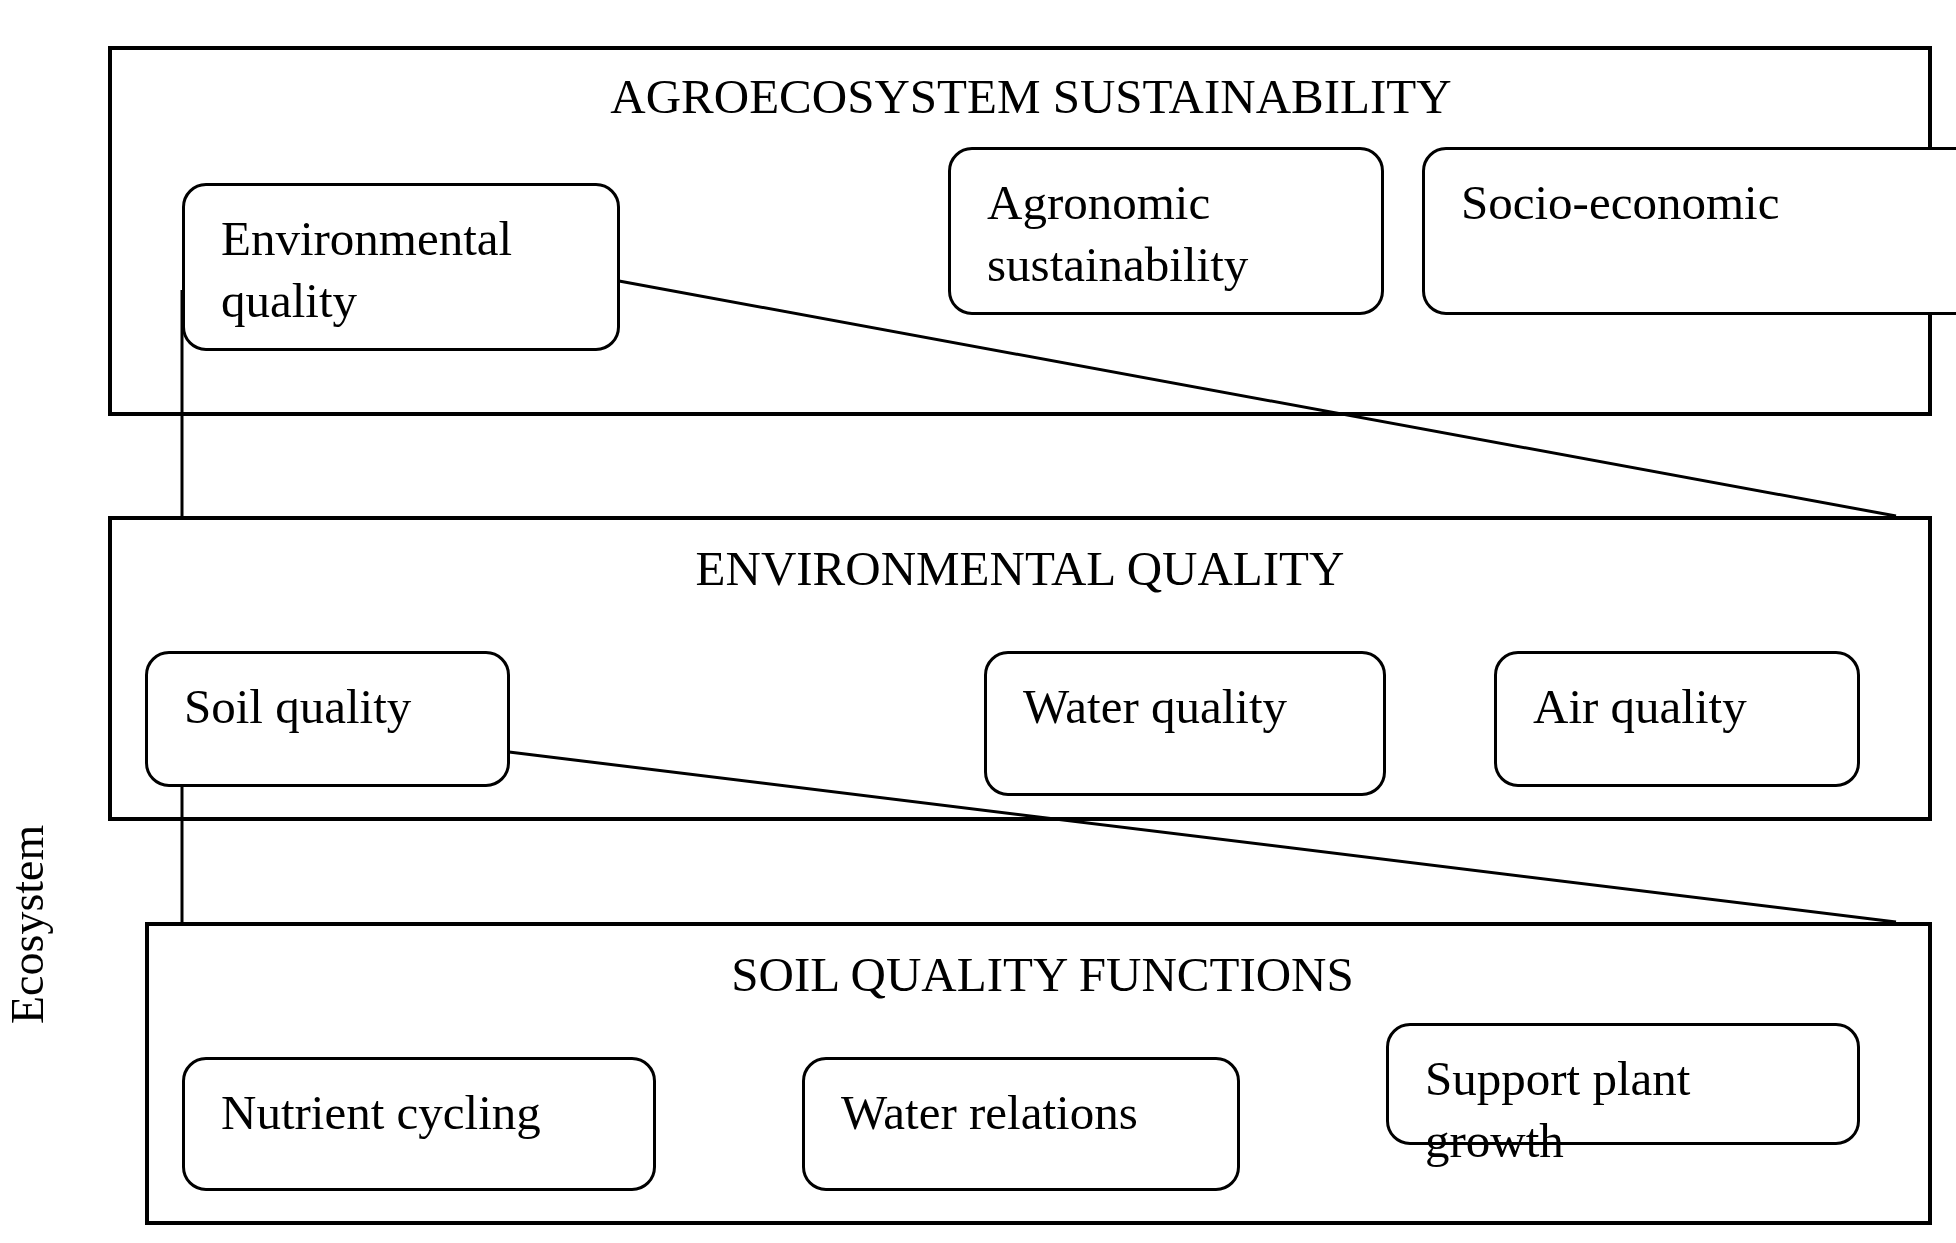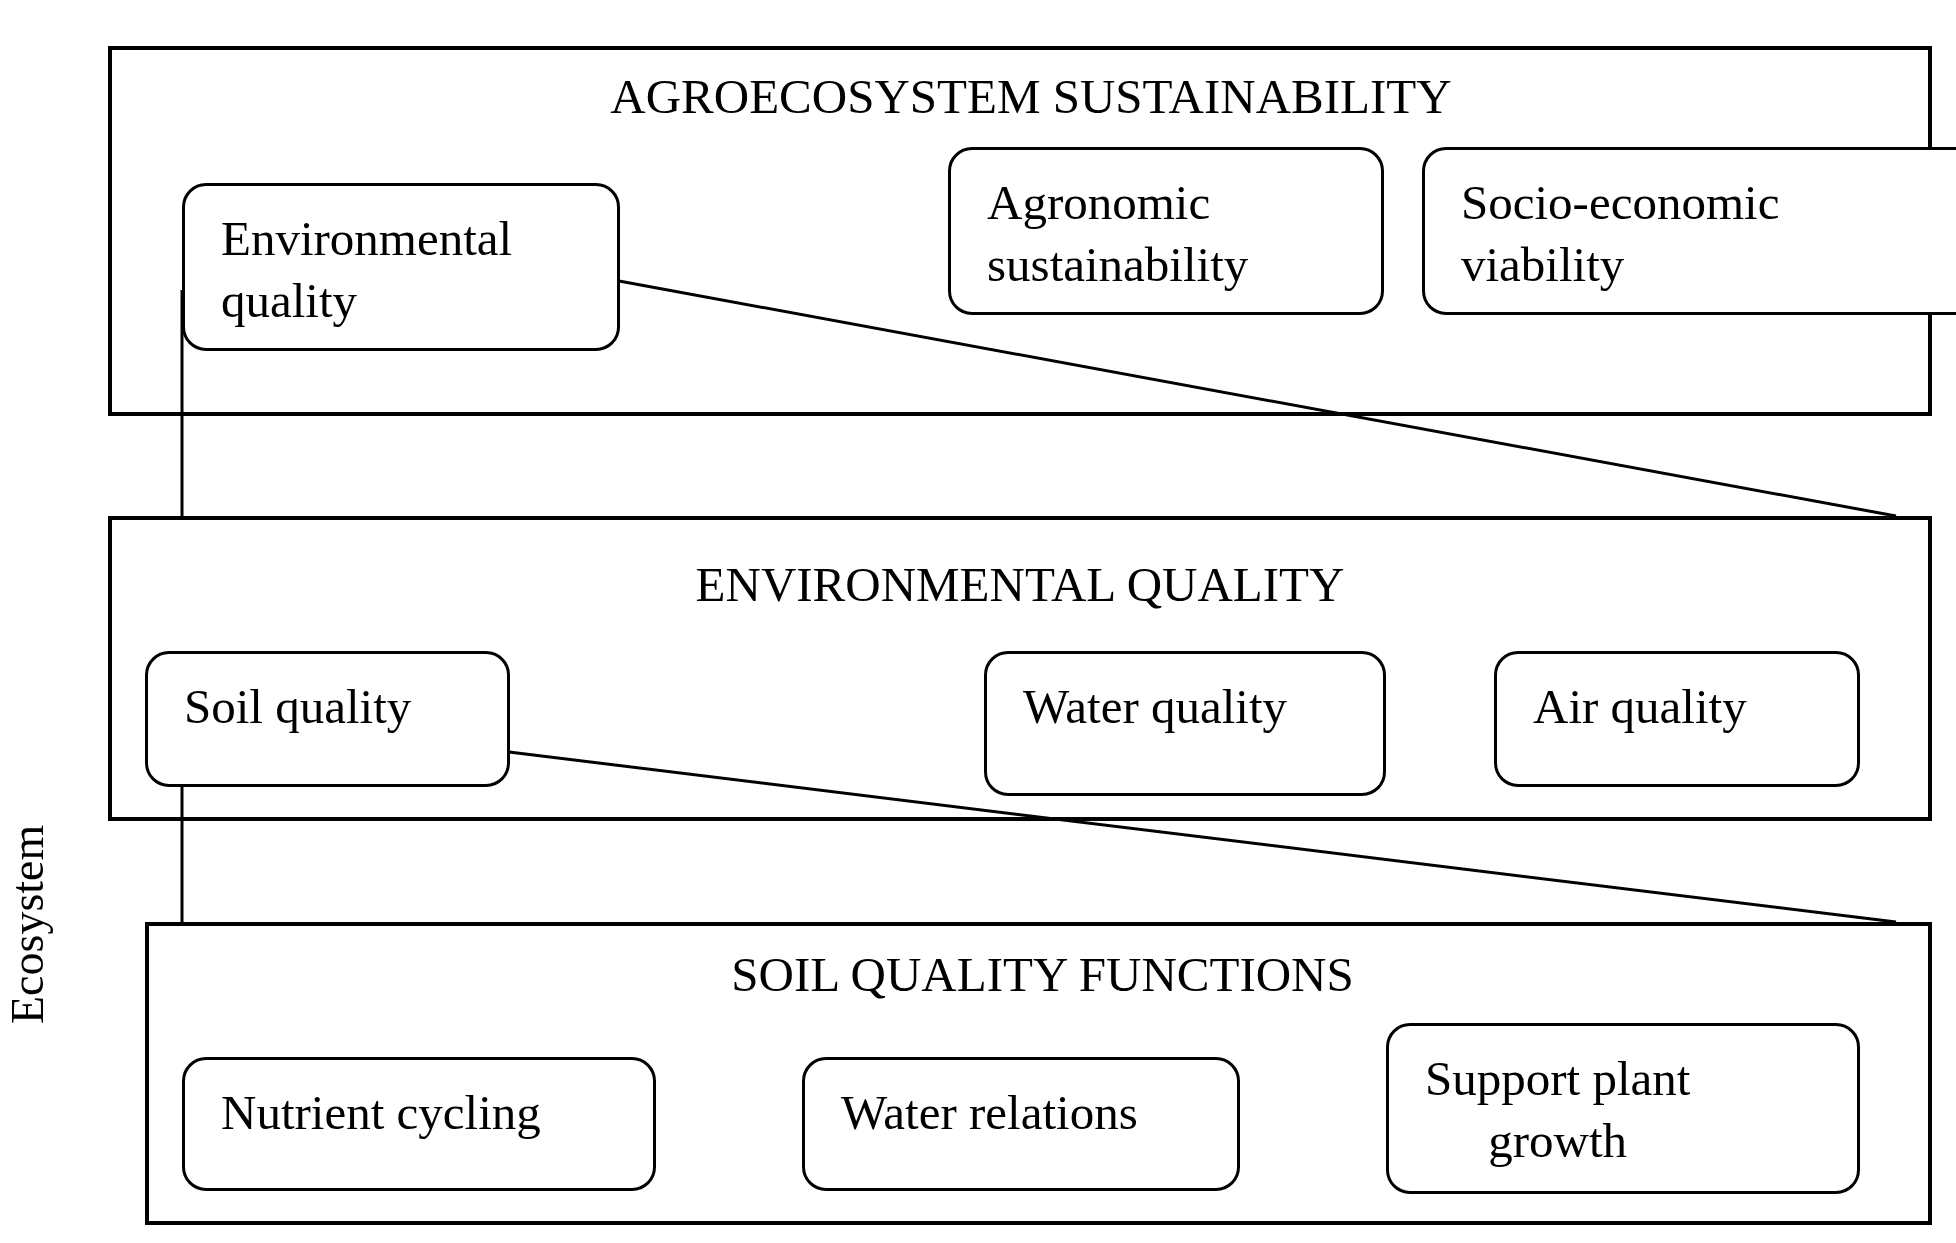--- a/index.html
+++ b/index.html
@@ -38,26 +38,25 @@
 </div>
 <div class="rbox" style="left:948px; top:147px; width:436px; height:168px;">
   <div class="rbox-label">
     <div>Agronomic</div>
     <div>sustainability</div>
   </div>
 </div>
 <div class="rbox" style="left:1422px; top:147px; width:557px; height:168px;">
   <div class="rbox-label">
     <div>Socio-economic</div>
-    <div>viability</div>
   </div>
 </div>
 
 <div class="layer-box" style="left:108px; top:516px; width:1824px; height:305px;">
-  <div class="layer-title" style="top:24px;margin-top:16px;">ENVIRONMENTAL QUALITY</div>
+  <div class="layer-title" style="top:24px;">ENVIRONMENTAL QUALITY</div>
 </div>
 <div class="rbox" style="left:145px; top:651px; width:365px; height:136px;">
   <div class="rbox-label single">
     <div>Soil quality</div>
   </div>
 </div>
 <div class="rbox" style="left:984px; top:651px; width:402px; height:145px;">
   <div class="rbox-label single">
     <div>Water quality</div>
   </div>
@@ -74,20 +73,20 @@
 <div class="rbox" style="left:182px; top:1057px; width:474px; height:134px;">
   <div class="rbox-label single">
     <div>Nutrient cycling</div>
   </div>
 </div>
 <div class="rbox" style="left:802px; top:1057px; width:438px; height:134px;">
   <div class="rbox-label single">
     <div>Water relations</div>
   </div>
 </div>
-<div class="rbox" style="left:1386px; top:1023px; width:474px; height:171px;text-align:center;">
+<div class="rbox" style="left:1386px; top:1023px; width:474px; height:122px;">
   <div class="rbox-label">
     <div>Support plant</div>
     <div>growth</div>
   </div>
 </div>
 
 <div class="side-label" style="left:-70px; top:903px; width:196px; text-align:center;">Ecosystem</div>
 
 </body></html>

